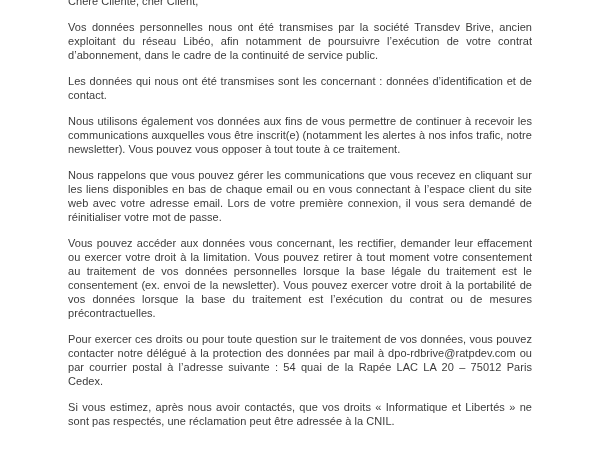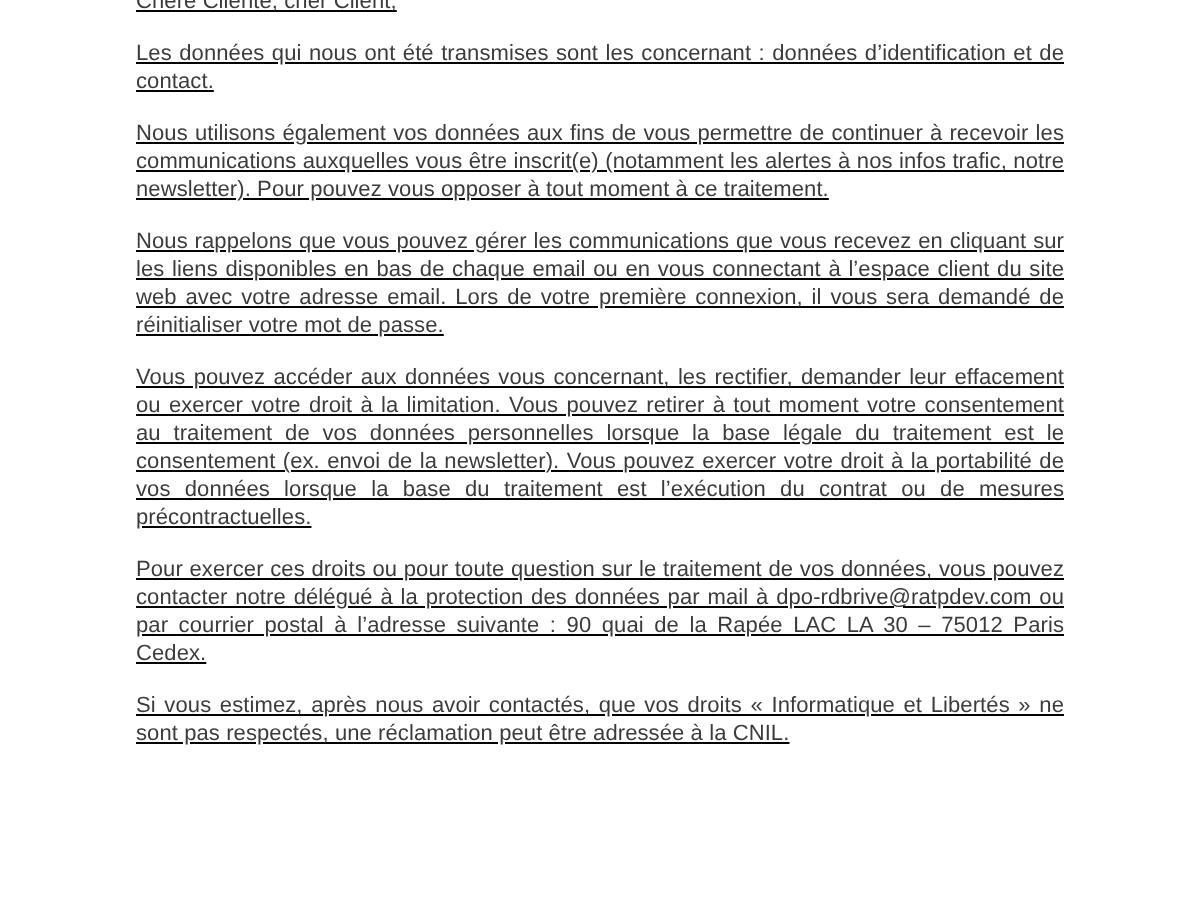--- a/index.html
+++ b/index.html
@@ -9,21 +9,20 @@
     height: 450px;
     overflow: hidden;
     background: #ffffff;
   }
   .page {
     position: relative;
     width: 600px;
     height: 450px;
     background: #ffffff;
     overflow: hidden;
-    text-decoration: underline;
   }
   .letter-body {
     width: 464px;
     margin: -6px auto 0 auto;
   }
   .letter-body p {
     font-family: "Liberation Sans", "DejaVu Sans", sans-serif;
     font-size: 11px;
     line-height: 14px;
     letter-spacing: 0.05px;
@@ -32,20 +31,21 @@
     margin: 0 0 12px 0;
     padding: 0;
   }
 </style>
 </head>
 <body>
 
 <div class="page">
   <div class="letter-body">
     <p>Chère Cliente, cher Client,</p>
+    <p>Vos données personnelles nous ont été transmises par la société Transdev Brive, ancien exploitant du réseau Libéo, afin notamment de poursuivre l’exécution de votre contrat d’abonnement, dans le cadre de la continuité de service public.</p>
     <p>Les données qui nous ont été transmises sont les concernant : données d’identification et de contact.</p>
-    <p>Nous utilisons également vos données aux fins de vous permettre de continuer à recevoir les communications auxquelles vous être inscrit(e) (notamment les alertes à nos infos trafic, notre newsletter). Pour pouvez vous opposer à tout moment à ce traitement.</p>
+    <p>Nous utilisons également vos données aux fins de vous permettre de continuer à recevoir les communications auxquelles vous être inscrit(e) (notamment les alertes à nos infos trafic, notre newsletter). Vous pouvez vous opposer à tout toute à ce traitement.</p>
     <p>Nous rappelons que vous pouvez gérer les communications que vous recevez en cliquant sur les liens disponibles en bas de chaque email ou en vous connectant à l’espace client du site web avec votre adresse email. Lors de votre première connexion, il vous sera demandé de réinitialiser votre mot de passe.</p>
     <p>Vous pouvez accéder aux données vous concernant, les rectifier, demander leur effacement ou exercer votre droit à la limitation. Vous pouvez retirer à tout moment votre consentement au traitement de vos données personnelles lorsque la base légale du traitement est le consentement (ex. envoi de la newsletter). Vous pouvez exercer votre droit à la portabilité de vos données lorsque la base du traitement est l’exécution du contrat ou de mesures précontractuelles.</p>
-    <p>Pour exercer ces droits ou pour toute question sur le traitement de vos données, vous pouvez contacter notre délégué à la protection des données par mail à dpo-rdbrive@ratpdev.com ou par courrier postal à l’adresse suivante : 90 quai de la Rapée LAC LA 30 – 75012 Paris Cedex.</p>
+    <p>Pour exercer ces droits ou pour toute question sur le traitement de vos données, vous pouvez contacter notre délégué à la protection des données par mail à dpo-rdbrive@ratpdev.com ou par courrier postal à l’adresse suivante : 54 quai de la Rapée LAC LA 20 – 75012 Paris Cedex.</p>
     <p>Si vous estimez, après nous avoir contactés, que vos droits « Informatique et Libertés » ne sont pas respectés, une réclamation peut être adressée à la CNIL.</p>
   </div>
 </div>
 
 </body></html>

